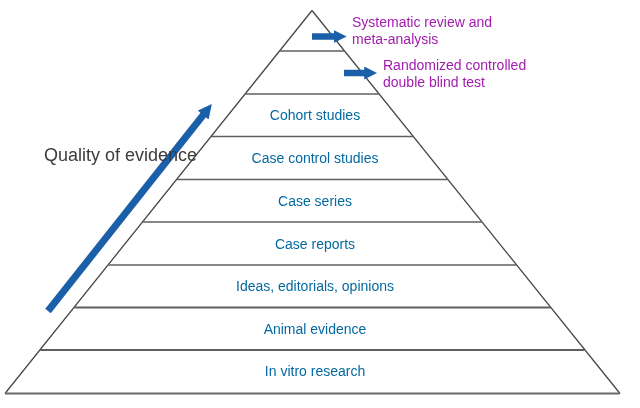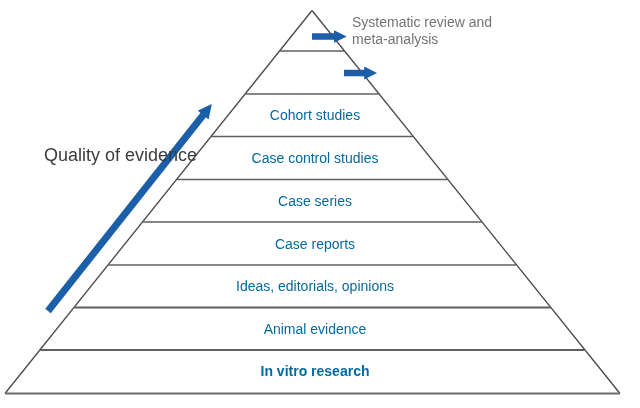--- a/index.html
+++ b/index.html
@@ -17,21 +17,21 @@
     font-size:14px;
     white-space:nowrap;
     transform:translate(-50%,-50%);
     color:#0369a1;
   }
   .callout{
     position:absolute;
     font-size:14px;
     line-height:17px;
     white-space:pre-line;
-    color:#737373;
+    color:#a21caf;
   }
   .axis-label{
     position:absolute;
     left:44px;top:145px;
     font-size:18px;
     white-space:nowrap;
     color:#3c3c3c;
   }
 </style>
 </head>
@@ -65,22 +65,24 @@
     <line x1="48" y1="311" x2="204" y2="114" stroke-width="7" marker-end="url(#ah)" stroke="#1a5fa8"></line>
 
     <line x1="312" y1="36.5" x2="335" y2="36.5" stroke-width="6.5" marker-end="url(#ah)" stroke="#1a5fa8"></line>
     <line x1="344" y1="73" x2="365.5" y2="73" stroke-width="6.5" marker-end="url(#ah)" stroke="#1a5fa8"></line>
   </svg>
 
   <div class="axis-label">Quality of evidence</div>
 
   <div class="callout" style="left:352px;top:14px;">Systematic review and
 meta-analysis</div>
+  <div class="callout" style="left:383px;top:57px;">Randomized controlled
+double blind test</div>
 
   <div class="lbl" style="left:315px;top:115px;">Cohort studies</div>
   <div class="lbl" style="left:315px;top:158px;">Case control studies</div>
   <div class="lbl" style="left:315px;top:201px;">Case series</div>
   <div class="lbl" style="left:315px;top:243.5px;">Case reports</div>
   <div class="lbl" style="left:315px;top:286px;">Ideas, editorials, opinions</div>
   <div class="lbl" style="left:315px;top:329px;">Animal evidence</div>
-  <div class="lbl" style="left:315px;top:371px;font-weight:bold;">In vitro research</div>
+  <div class="lbl" style="left:315px;top:371px;">In vitro research</div>
 
 </div>
 
 </body></html>

